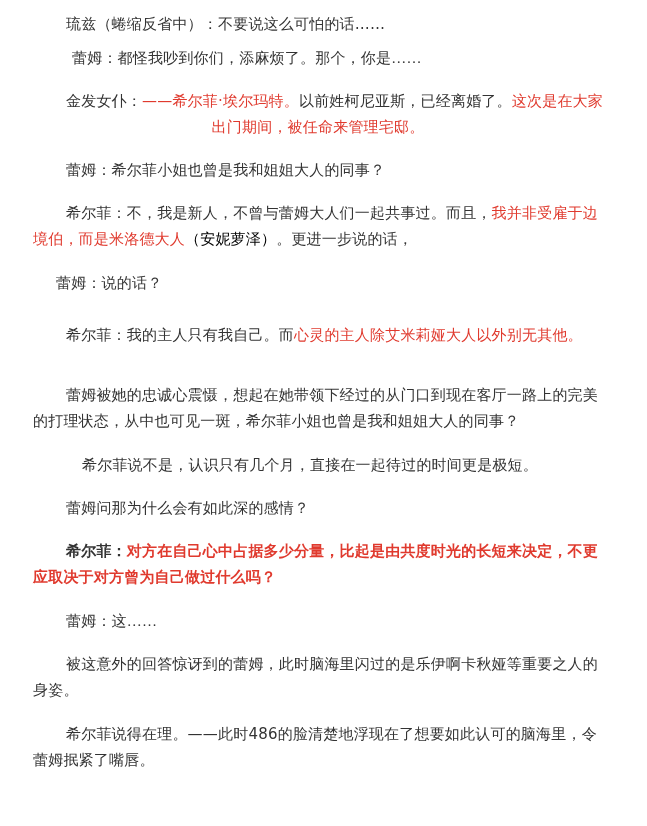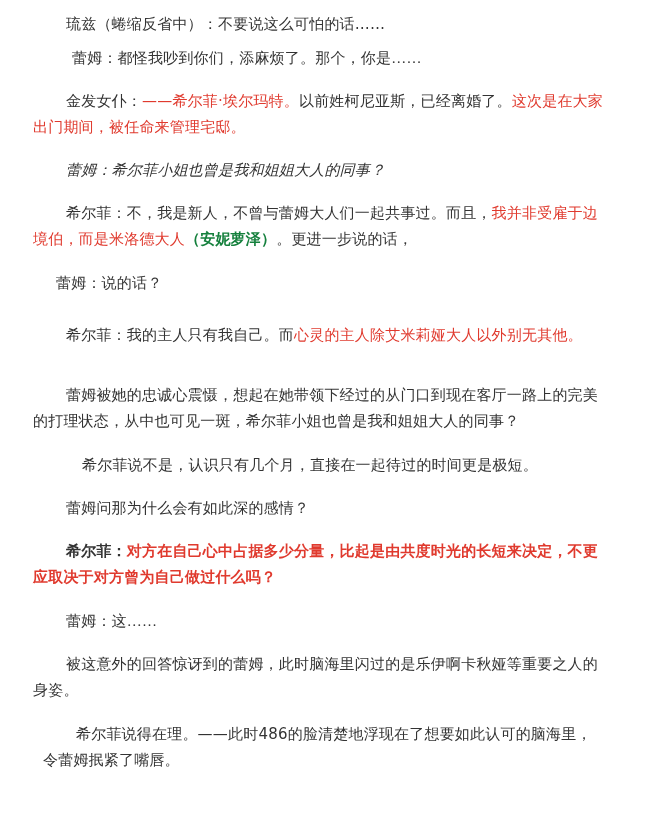--- a/index.html
+++ b/index.html
@@ -19,36 +19,36 @@
       position: relative;
       padding: 0 44px 0 33px;
     }
     .para {
       margin: 0;
       text-indent: 33px;
       line-height: 26px;
       letter-spacing: 0.2px;
     }
     .red { color: #e03a2e; }
-    .purple { color: #15803d; font-weight: bold; }
+    .purple { color: #000000; }
   </style>
 </head>
 <body>
 
 <div class="article">
   <p class="para" style="position:absolute;top:11px;left:33px;right:44px;">
     <span>琉兹（蜷缩反省中）：不要说这么可怕的话……</span>
   </p>
   <p class="para" style="position:absolute;top:45px;left:39px;right:44px;font-family:Liberation Serif, serif;">
     <span>蕾姆：都怪我吵到你们，添麻烦了。那个，你是……</span>
   </p>
-  <p class="para" style="position:absolute;top:88px;left:33px;right:44px;">
+  <p class="para" style="position:absolute;top:88px;left:33px;right:44px;text-align:center;">
     <span>金发女仆：</span><span class="red">——希尔菲·埃尔玛特。</span><span>以前姓柯尼亚斯，已经离婚了。</span><span class="red">这次是在大家出门期间，被任命来管理宅邸。</span>
   </p>
-  <p class="para" style="position:absolute;top:157px;left:33px;right:44px;font-style:italic;">
+  <p class="para" style="position:absolute;top:157px;left:33px;right:44px;">
     <span>蕾姆：希尔菲小姐也曾是我和姐姐大人的同事？</span>
   </p>
   <p class="para" style="position:absolute;top:200px;left:33px;right:44px;">
     <span>希尔菲：不，我是新人，不曾与蕾姆大人们一起共事过。而且，</span><span class="red">我并非受雇于边境伯，而是米洛德大人</span><span class="purple">（安妮萝泽）</span><span>。更进一步说的话，</span>
   </p>
   <p class="para" style="position:absolute;top:270px;left:23px;right:44px;">
     <span>蕾姆：说的话？</span>
   </p>
   <p class="para" style="position:absolute;top:322px;left:33px;right:44px;">
     <span>希尔菲：我的主人只有我自己。而</span><span class="red">心灵的主人除艾米莉娅大人以外别无其他。</span>
@@ -64,16 +64,16 @@
   </p>
   <p class="para" style="position:absolute;top:538px;left:33px;right:44px;font-weight:bold;">
     <span>希尔菲：</span><span class="red">对方在自己心中占据多少分量，比起是由共度时光的长短来决定，不更应取决于对方曾为自己做过什么吗？</span>
   </p>
   <p class="para" style="position:absolute;top:608px;left:33px;right:35px;font-family:Liberation Serif, serif;">
     <span>蕾姆：这……</span>
   </p>
   <p class="para" style="position:absolute;top:651px;left:33px;right:44px;">
     <span>被这意外的回答惊讶到的蕾姆，此时脑海里闪过的是乐伊啊卡秋娅等重要之人的身姿。</span>
   </p>
-  <p class="para" style="position:absolute;top:721px;left:33px;right:44px;margin-left:10px;">
+  <p class="para" style="position:absolute;top:721px;left:33px;right:44px;">
     <span>希尔菲说得在理。——此时486的脸清楚地浮现在了想要如此认可的脑海里，令蕾姆抿紧了嘴唇。</span>
   </p>
 </div>
 
 </body></html>

